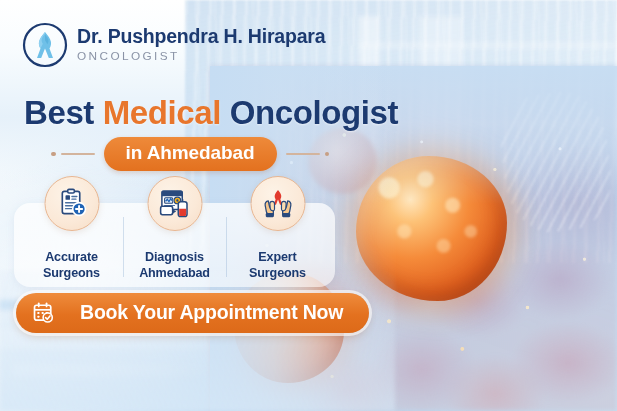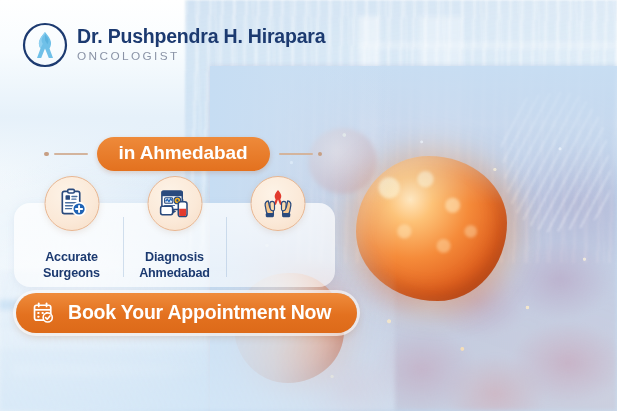--- a/index.html
+++ b/index.html
@@ -182,21 +182,21 @@
     position:absolute; left:24px; top:94px;
     font-size:33px; font-weight:bold; white-space:nowrap;
     letter-spacing:-0.4px;
     text-shadow:0 1px 2px rgba(255,255,255,.55);
   }
   .hl-navy { color:#1c3a70; }
   .hl-orange { color:#e8762c; }
 
   
   .pill-row {
-    position:absolute; left:44px; top:137px;
+    position:absolute; left:51px; top:137px;
     display:flex; align-items:center; gap:9px;
   }
   .orn { display:flex; align-items:center; gap:5px; }
   .orn .dash { width:34px; height:2px; background:#d3b49d; border-radius:2px; }
   .orn .dot { width:4.5px; height:4.5px; border-radius:50%; background:#c79f84; }
   .city-pill {
     background:linear-gradient(180deg,#ee8a3a 0%,#e3711f 100%);
     color:#fff; font-size:19px; font-weight:bold;
     padding:5px 22px 7px; border-radius:18px;
     white-space:nowrap; letter-spacing:-0.1px;
@@ -232,21 +232,21 @@
   }
   .f-label {
     text-align:center; color:#1c3a70;
     font-size:12.6px; font-weight:bold; line-height:1.22;
     letter-spacing:-0.15px;
   }
 
   
   .cta {
     position:absolute; left:16px; top:293px;
-    display:flex; align-items:center; gap:14px;
+    display:flex; align-items:center; gap:26px;
     padding:8px 26px 9px 17px;
     border-radius:22px;
     background:linear-gradient(180deg,#ef8c3c 0%,#e3711f 55%,#dd6a19 100%);
     box-shadow:0 0 0 3px rgba(255,255,255,.62), 0 3px 8px rgba(150,70,20,.25);
     cursor:pointer;
   }
   .cta-label {
     color:#fff; font-size:19.5px; font-weight:bold;
     white-space:nowrap; letter-spacing:-0.2px;
   }
@@ -287,20 +287,25 @@
         <path d="M23 10 C16.5 17.5 15.5 21.5 18.5 26.5 L15 36 L19.2 36 L23 26.5 L26.8 36 L31 36 L27.5 26.5 C30.5 21.5 29.5 17.5 23 10 Z" fill="#6fc0e8"></path>
         <path d="M23 10 C16.5 17.5 15.5 21.5 18.5 26.5 L20.8 21.8 C18.6 18.6 19.6 15.6 23 11.8 Z" fill="#8fd0f0"></path>
         <path d="M23 12.6 C26.6 16.4 27.4 19.2 25.4 22.2 L23 18.2 Z" fill="#5bb2de"></path>
       </svg>
       <div class="logo-text">
         <span class="logo-name">Dr. Pushpendra H. Hirapara</span>
         <span class="logo-sub">ONCOLOGIST</span>
       </div>
     </div>
 
+    <div class="headline">
+      <span class="hl-navy">Best </span>
+      <span class="hl-orange">Medical</span>
+      <span class="hl-navy"> Oncologist</span>
+    </div>
 
     <div class="pill-row">
       <span class="orn">
         <i class="dot"></i>
         <i class="dash"></i>
       </span>
       <span class="city-pill">in Ahmedabad</span>
       <span class="orn">
         <i class="dash"></i>
         <i class="dot"></i>
@@ -366,20 +371,24 @@
           <svg width="33" height="31" viewBox="0 0 34 31">
             <path d="M17 1.6 C13.4 5.8 12.8 8.2 14.6 11.2 L12.6 16.8 L14.9 16.8 L17 11.4 L19.1 16.8 L21.4 16.8 L19.4 11.2 C21.2 8.2 20.6 5.8 17 1.6 Z" fill="#e23b2e"></path>
             <path d="M7 12.8 c-2.3 0.3 -3.6 2.1 -3.2 4.6 l1.2 6.4 c0.3 1.6 1.4 2.6 3 2.6 h4.2 v-3.2 c-2.6 -1.4 -4 -3.6 -4.4 -6.6 z" fill="#f6c78d" stroke="#2a4a7d" stroke-width="1.3" stroke-linejoin="round"></path>
             <path d="M27 12.8 c2.3 0.3 3.6 2.1 3.2 4.6 l-1.2 6.4 c-0.3 1.6 -1.4 2.6 -3 2.6 h-4.2 v-3.2 c2.6 -1.4 4 -3.6 4.4 -6.6 z" fill="#f6c78d" stroke="#2a4a7d" stroke-width="1.3" stroke-linejoin="round"></path>
             <path d="M8.6 15.8 c0 -1.5 1 -2.5 2.4 -2.5 1.4 0 2.4 1 2.4 2.5 v5.6 c0 0.9 -0.8 1.6 -1.8 1.6 -1.4 0 -2.4 -1 -2.6 -2.6 z" fill="#fbdcb0" stroke="#2a4a7d" stroke-width="1.2"></path>
             <path d="M25.4 15.8 c0 -1.5 -1 -2.5 -2.4 -2.5 -1.4 0 -2.4 1 -2.4 2.5 v5.6 c0 0.9 0.8 1.6 1.8 1.6 1.4 0 2.4 -1 2.6 -2.6 z" fill="#fbdcb0" stroke="#2a4a7d" stroke-width="1.2"></path>
             <rect x="4.4" y="25.4" width="8.4" height="4.2" rx="1.1" fill="#2a4a7d"></rect>
             <rect x="21.2" y="25.4" width="8.4" height="4.2" rx="1.1" fill="#2a4a7d"></rect>
           </svg>
         </div>
+        <div class="f-label">
+          <span>Expert</span><br>
+          <span>Surgeons</span>
+        </div>
       </div>
 
     </div>
 
     <div class="cta">
       <svg class="cta-icon" viewBox="0 0 22 22">
         <rect x="1.6" y="3.4" width="17" height="15.6" rx="2.2" fill="none" stroke="#fff" stroke-width="1.8"></rect>
         <line x1="1.6" y1="8.2" x2="18.6" y2="8.2" stroke="#fff" stroke-width="1.8"></line>
         <line x1="6" y1="1.4" x2="6" y2="4.6" stroke="#fff" stroke-width="1.8" stroke-linecap="round"></line>
         <line x1="14.2" y1="1.4" x2="14.2" y2="4.6" stroke="#fff" stroke-width="1.8" stroke-linecap="round"></line>

